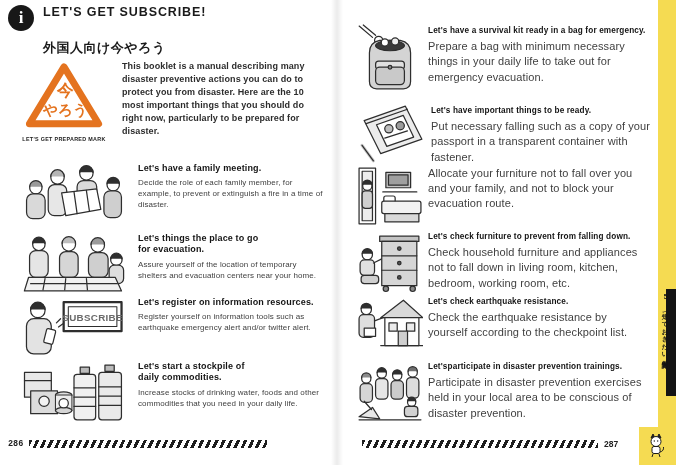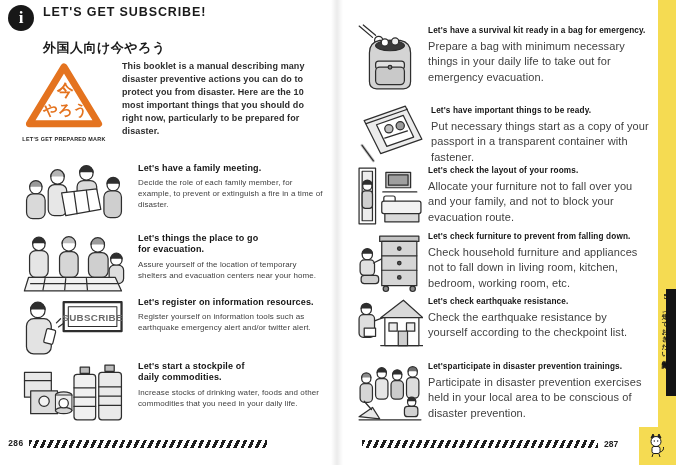--- a/index.html
+++ b/index.html
@@ -244,21 +244,21 @@
             <circle cx="28" cy="24" r="4" fill="#bdbdbd"></circle>
               <circle cx="39" cy="21" r="4" fill="#9b9b9b"></circle>
             <line x1="24" y1="33" x2="46" y2="26"></line>
             <line x1="2" y1="40" x2="13" y2="55" stroke-width="3" stroke="#c9c9c9"></line>
             <line x1="2" y1="40" x2="13" y2="55"></line>
           </g>
         </svg>
       </div>
       <div class="sec-text">
         <h3 class="sec-title">Let's have important things to be ready.</h3>
-        <p class="sec-body">Put necessary things start as a copy of your passport in a transparent container with fastener.</p>
+        <p class="sec-body">Put necessary falling such as a copy of your passport in a transparent container with fastener.</p>
       </div>
     </div>
 
     <div class="section" style="top:162px;">
       <div class="sec-illus">
         <svg width="66" height="64" viewBox="0 0 64 62">
           <g class="lineart">
             <rect x="2" y="4" width="16" height="54" fill="#fff"></rect>
             <rect x="5" y="7" width="10" height="48" fill="#ededed"></rect>
             <circle cx="10" cy="21" r="4.5" fill="#fff"></circle>
@@ -267,21 +267,20 @@
             <rect x="28" y="8" width="24" height="15" fill="#c7c7c7"></rect>
             <rect x="30.5" y="10.5" width="19" height="10" fill="#9f9f9f"></rect>
             <line x1="25" y1="27" x2="58" y2="27"></line>
             <rect x="26" y="31" width="11" height="7" rx="2" fill="#fff"></rect>
             <rect x="24" y="36" width="38" height="12" rx="2" fill="#f2f2f2"></rect>
             <rect x="27" y="48" width="33" height="8" fill="#d9d9d9"></rect>
           </g>
         </svg>
       </div>
       <div class="sec-text">
-        <h3 class="sec-title">Let's check the layout of your rooms.</h3>
         <p class="sec-body">Allocate your furniture not to fall over you and your family, and not to block your evacuation route.</p>
       </div>
     </div>
 
     <div class="section" style="top:228px;">
       <div class="sec-illus">
         <svg width="66" height="64" viewBox="0 0 64 62">
           <g class="lineart">
             <circle cx="10" cy="24" r="5" fill="#fff"></circle>
               <path d="M5 23a5 5 0 0 1 10 0" fill="#2f2f2f"></path>

